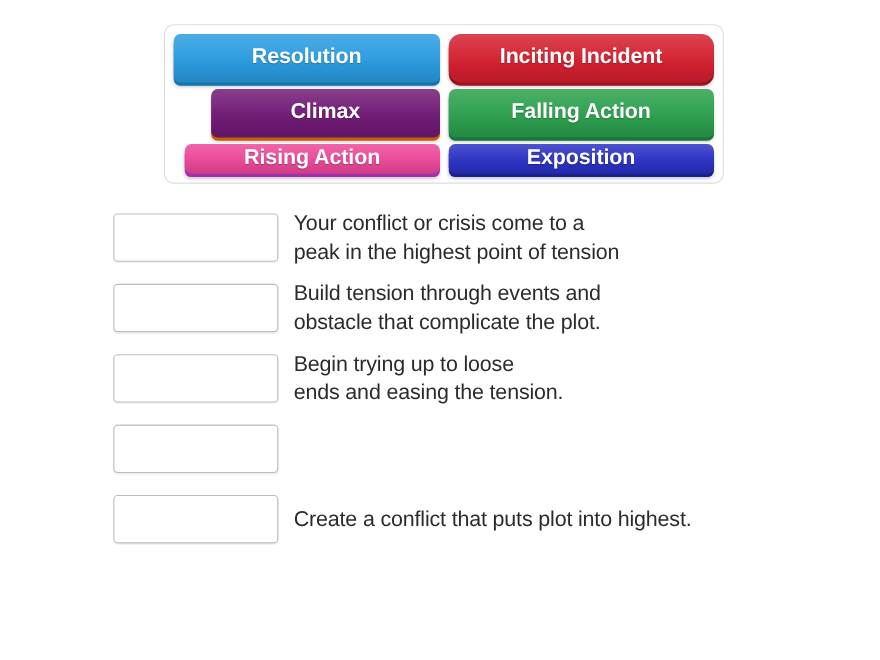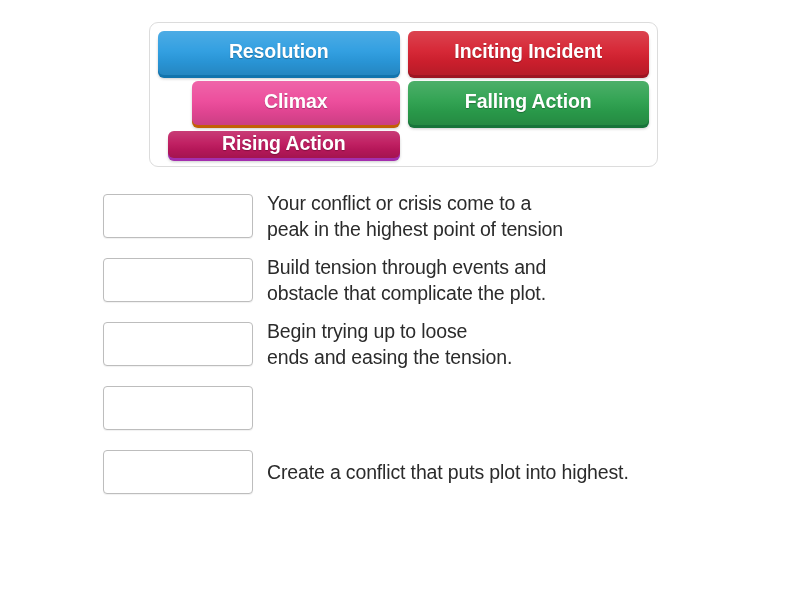--- a/index.html
+++ b/index.html
@@ -65,24 +65,24 @@
     background: linear-gradient(to bottom,
                 rgba(255,255,255,0.16) 0%,
                 rgba(255,255,255,0.04) 45%,
                 rgba(0,0,0,0.05) 70%,
                 rgba(0,0,0,0.14) 100%);
     pointer-events: none;
   }
   .tile > span { position: relative; z-index: 2; }
 
   .tile.c-blue    { background: #2b9ce0; box-shadow: 0 3px 0 0 #1274ad, 0 4px 3px rgba(0,0,0,0.20); }
-  .tile.c-red     { background: #d5202f; box-shadow: 0 3px 0 0 #9d1522, 0 4px 3px rgba(0,0,0,0.20); }
-  .tile.c-orange  { background: #ec4899; box-shadow: 0 3px 0 0 #c25f07, 0 4px 3px rgba(0,0,0,0.20); margin-left: 34px; }
+  .tile.c-red     { background: #d5202f; box-shadow: 0 3px 0 0 #9d1522, 0 4px 3px rgba(0,0,0,0.20); border-radius: 11px; }
+  .tile.c-orange  { background: #701a75; box-shadow: 0 3px 0 0 #c25f07, 0 4px 3px rgba(0,0,0,0.20); margin-left: 34px; }
   .tile.c-green   { background: #2ba04d; box-shadow: 0 3px 0 0 #17743a, 0 4px 3px rgba(0,0,0,0.20); }
-  .tile.c-magenta { background: #be185d; box-shadow: 0 3px 0 0 #a32fae, 0 4px 3px rgba(0,0,0,0.20); margin-left: 10px; }
+  .tile.c-magenta { background: #ec4899; box-shadow: 0 3px 0 0 #a32fae, 0 4px 3px rgba(0,0,0,0.20); margin-left: 10px; }
   .tile.c-indigo  { background: #2b32c4; box-shadow: 0 3px 0 0 #1b2090, 0 4px 3px rgba(0,0,0,0.20); }
 
   
   #rows {
     position: absolute;
     left: 0;
     top: 184px;
     width: 800px;
     padding-left: 28px;
   }
@@ -133,20 +133,23 @@
     </div>
 
     <div class="tile c-green">
       <span>Falling Action</span>
     </div>
 
     <div class="tile c-magenta">
       <span>Rising Action</span>
     </div>
 
+    <div class="tile c-indigo">
+      <span>Exposition</span>
+    </div>
 
   </div>
 </div>
 
 <div id="rows">
 
   <div class="row">
     <div class="dropzone"></div>
     <div class="prompt">Your conflict or crisis come to a
 peak in the highest point of tension</div>

